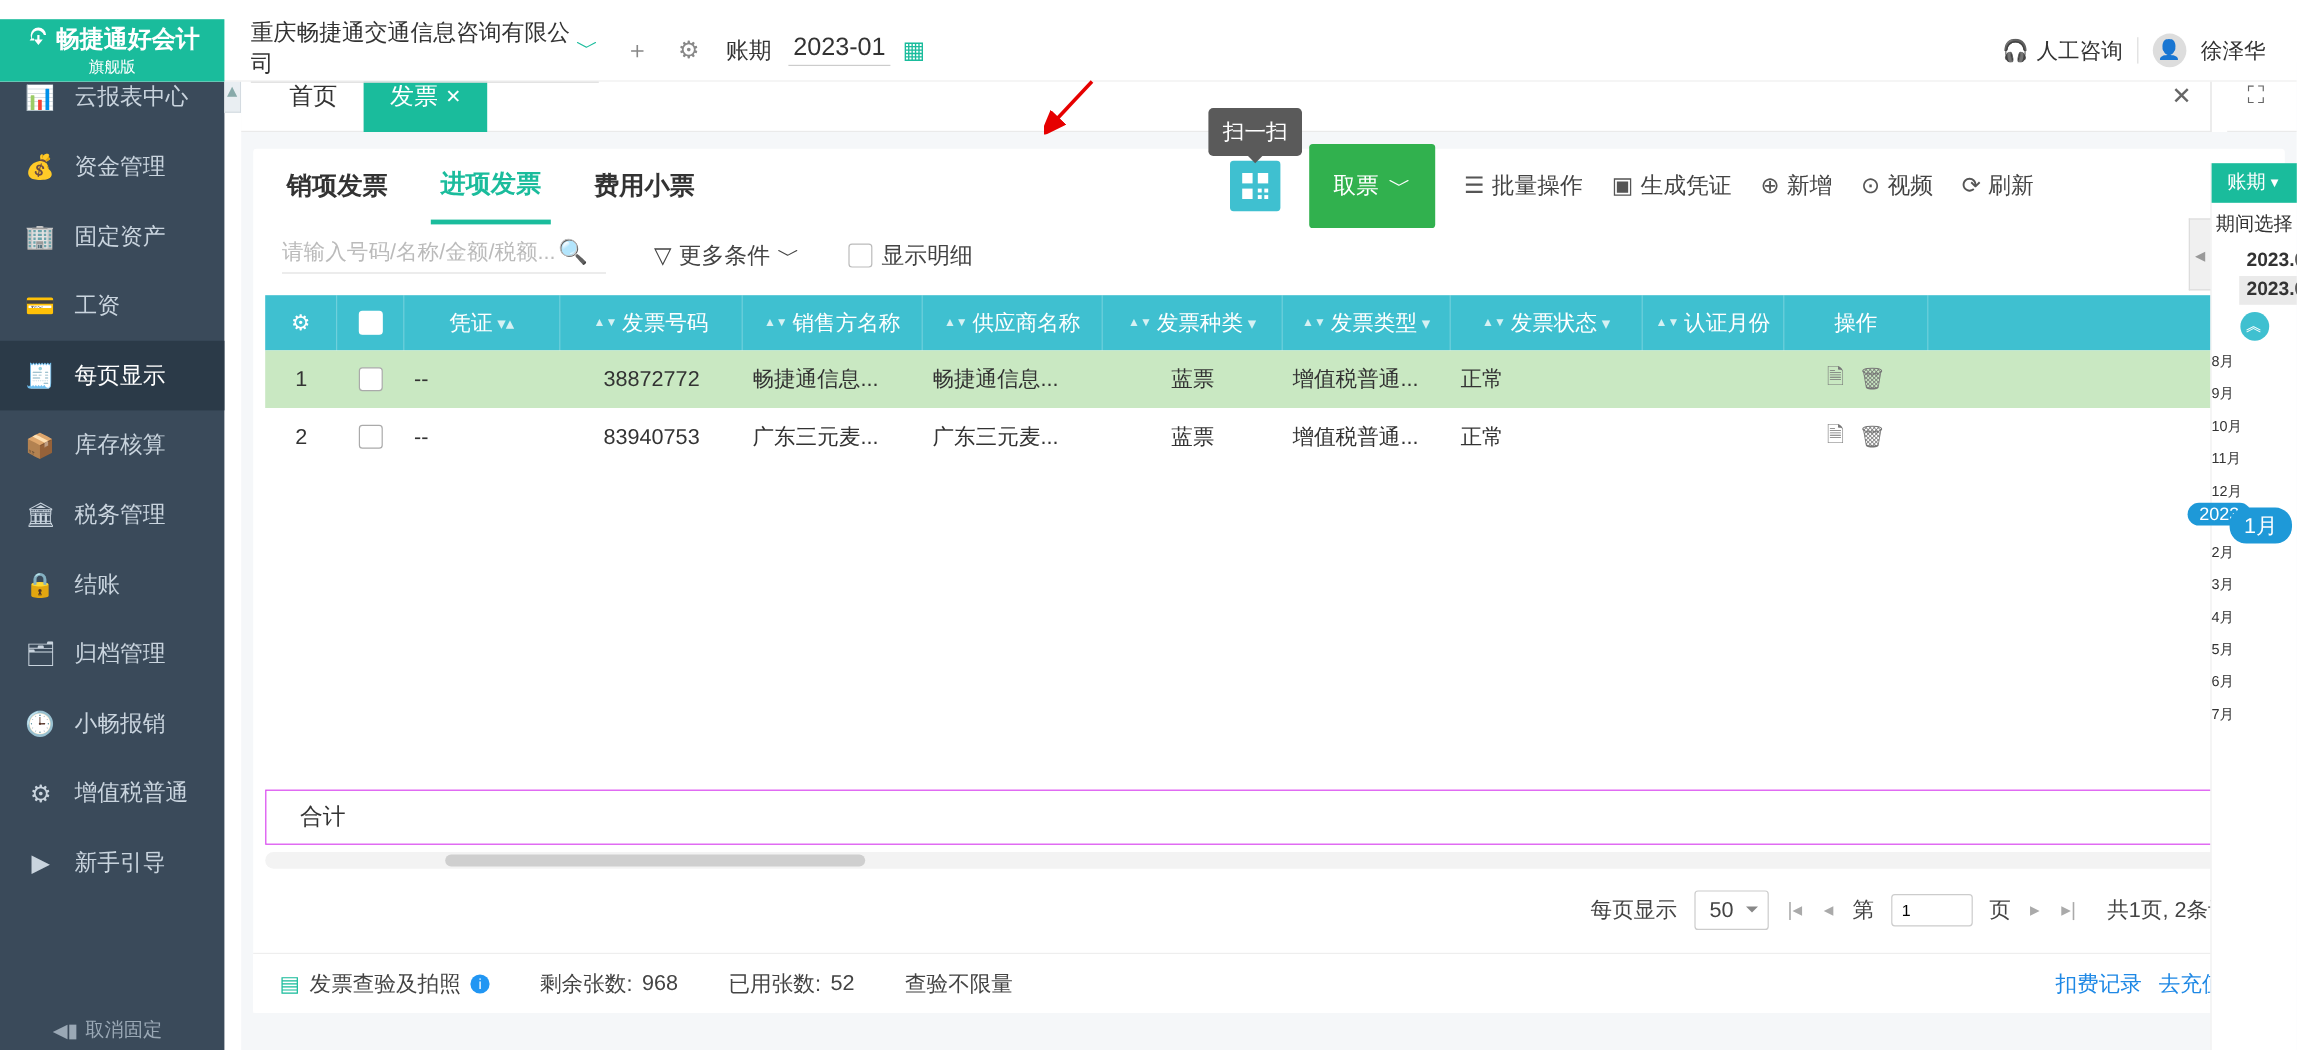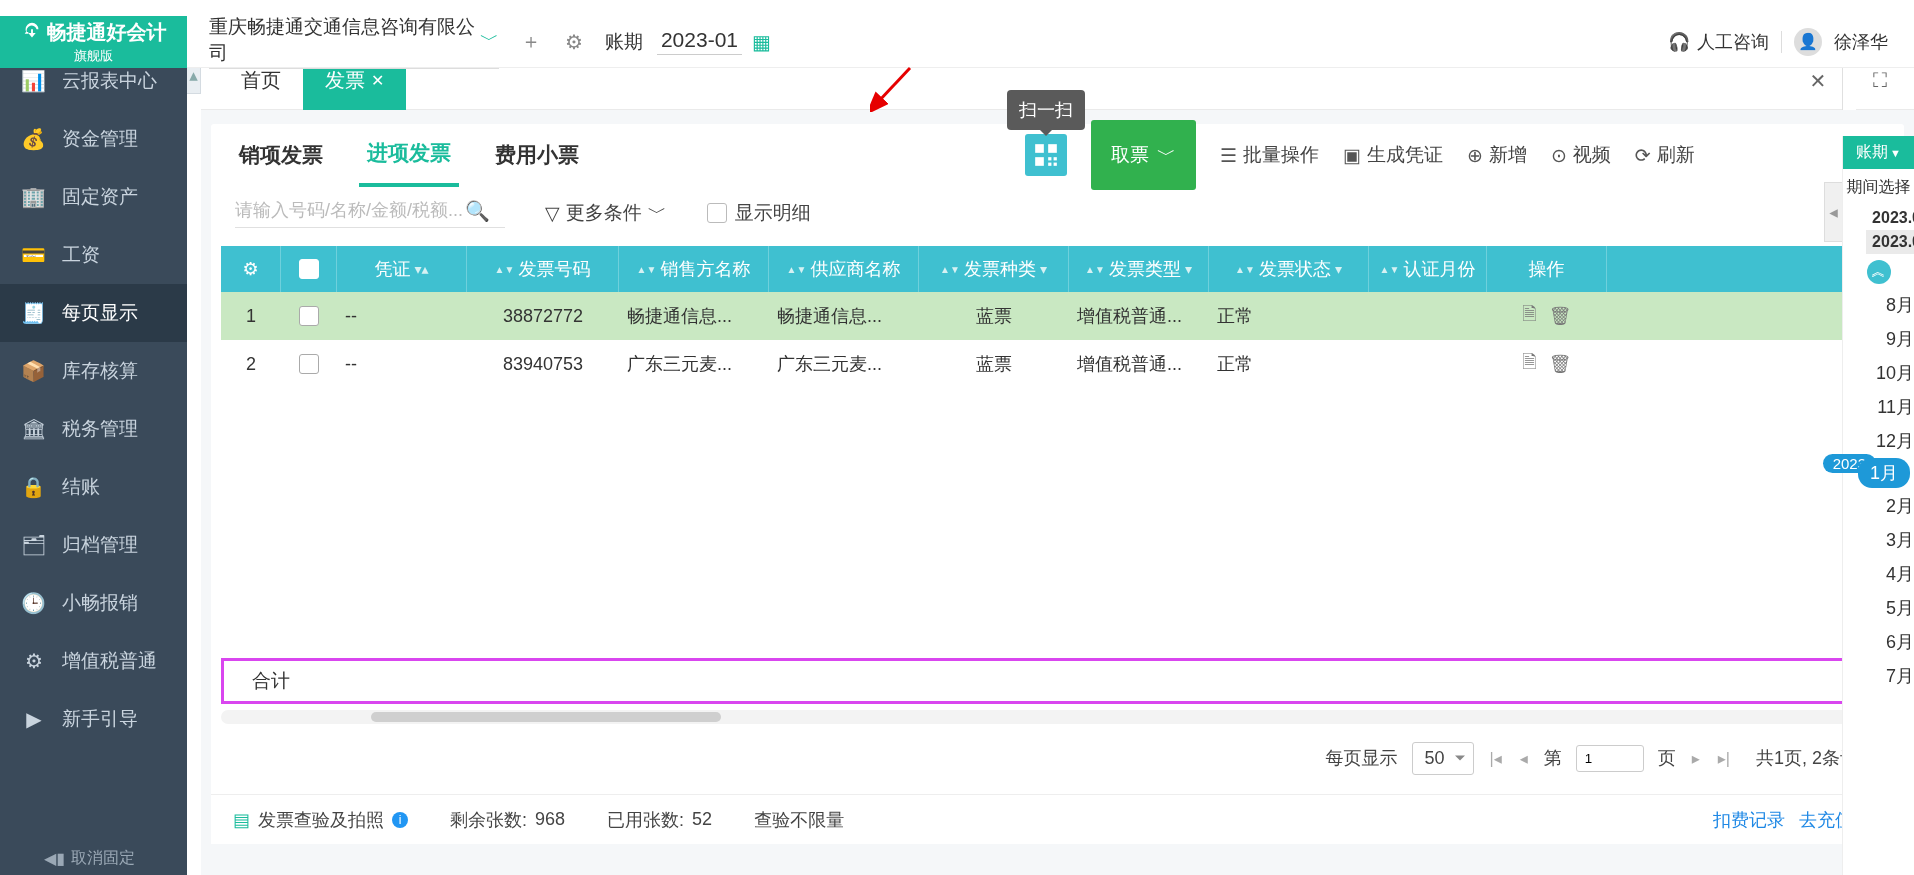--- a/index.html
+++ b/index.html
@@ -88,21 +88,21 @@
 .tbl-body { }
 .tr { display:flex; height:48px; align-items:center; font-size:18px; color:#333; }
 .tr:nth-child(1){ background:#c9e8c2; }
 .tr:nth-child(2){ background:#fff; }
 .td { display:flex; align-items:center; justify-content:center; height:100%; }
 .td.left { justify-content:flex-start; padding-left:8px; }
 .ell { white-space:nowrap; overflow:hidden; text-overflow:ellipsis; max-width:140px; display:inline-block; }
 .chk-sq { width:20px; height:20px; border:1px solid #aaa; border-radius:3px; background:#fff; }
 .ops-ico { color:#777; font-size:18px; margin:0 6px; cursor:pointer; }
 
-.total-row { position:absolute; left:10px; right:10px; bottom:140px; height:46px; border:3px solid #d946ef; display:flex; align-items:center; padding-left:28px; font-size:19px; color:#333; background:#fff; }
+.total-row { position:absolute; left:10px; right:10px; bottom:140px; height:46px; border:1px solid #d946ef; display:flex; align-items:center; padding-left:28px; font-size:19px; color:#333; background:#fff; }
 
 .hscroll { position:absolute; left:10px; right:10px; bottom:120px; height:14px; background:#f3f3f3; border-radius:7px; }
 .hscroll-thumb { position:absolute; left:150px; width:350px; top:2px; height:10px; background:#cfcfcf; border-radius:5px; }
 
 .pager { position:absolute; left:0; right:0; bottom:60px; height:52px; display:flex; align-items:center; justify-content:flex-end; gap:14px; padding-right:28px; font-size:18px; color:#444; }
 .pg-sel { border:1px solid #ccc; padding:5px 28px 5px 12px; border-radius:3px; position:relative; }
 .pg-sel::after { content:""; position:absolute; right:8px; top:50%; width:0; height:0; border:5px solid transparent; border-top-color:#888; transform:translateY(-25%); }
 .pg-inp { border:1px solid #ccc; width:68px; padding:5px 8px; border-radius:3px; text-align:left; }
 .pg-ico { color:#aaa; font-size:16px; cursor:pointer; padding:0 2px; }
 
@@ -112,21 +112,21 @@
 .link { color:#1e88e5; cursor:pointer; }
 .info-dot { width:16px; height:16px; border-radius:50%; background:#2196f3; color:#fff; font-size:12px; display:flex; align-items:center; justify-content:center; }
 
 
 .period-pane { position:absolute; right:0; top:136px; width:72px; bottom:0; background:#fff; display:flex; flex-direction:column; align-items:center; border-left:1px solid #eee; z-index:20; }
 .period-btn { width:72px; background:#1abc9c; color:#fff; font-size:16px; padding:6px 0; display:flex; align-items:center; justify-content:center; gap:2px; cursor:pointer; }
 .period-title { font-size:16px; color:#333; padding:8px 0; }
 .period-year { font-size:16px; font-weight:bold; color:#333; padding:3px 0; width:100%; text-align:center;margin-left:45px; }
 .period-year.sel { background:#eaeaea; }
 .period-scroll { width:24px; height:24px; border-radius:50%; background:#3fc0d0; color:#fff; display:flex; align-items:center; justify-content:center; margin:6px 0 4px; font-size:14px; cursor:pointer; }
-.month { font-size:18px; color:#333; padding:5px 0; width:100%; text-align:right; cursor:pointer; }
+.month { font-size:12px; color:#333; padding:5px 0; width:100%; text-align:left; cursor:pointer; }
 .month.active { color:#fff; font-weight:bold; }
 .month-wrap { position:relative; width:100%; display:flex; justify-content:center; }
 .month-pill { position:absolute; right:4px; top:0; background:#1e99d8; color:#fff; border-radius:14px; padding:3px 12px; font-size:18px; }
 .year-tag { position:absolute; right:38px; top:-4px; background:#1e99d8; color:#fff; border-radius:12px; padding:1px 10px; font-size:15px; }
 .period-side-tab { position:absolute; right:72px; top:182px; width:18px; height:60px; background:#f0f0f0; border:1px solid #ddd; border-right:none; display:flex; align-items:center; justify-content:center; color:#999; cursor:pointer; z-index:21; }
 
 
 .arrow { position:absolute; left:870px; top:62px; z-index:30; }
 </style>
 </head>

